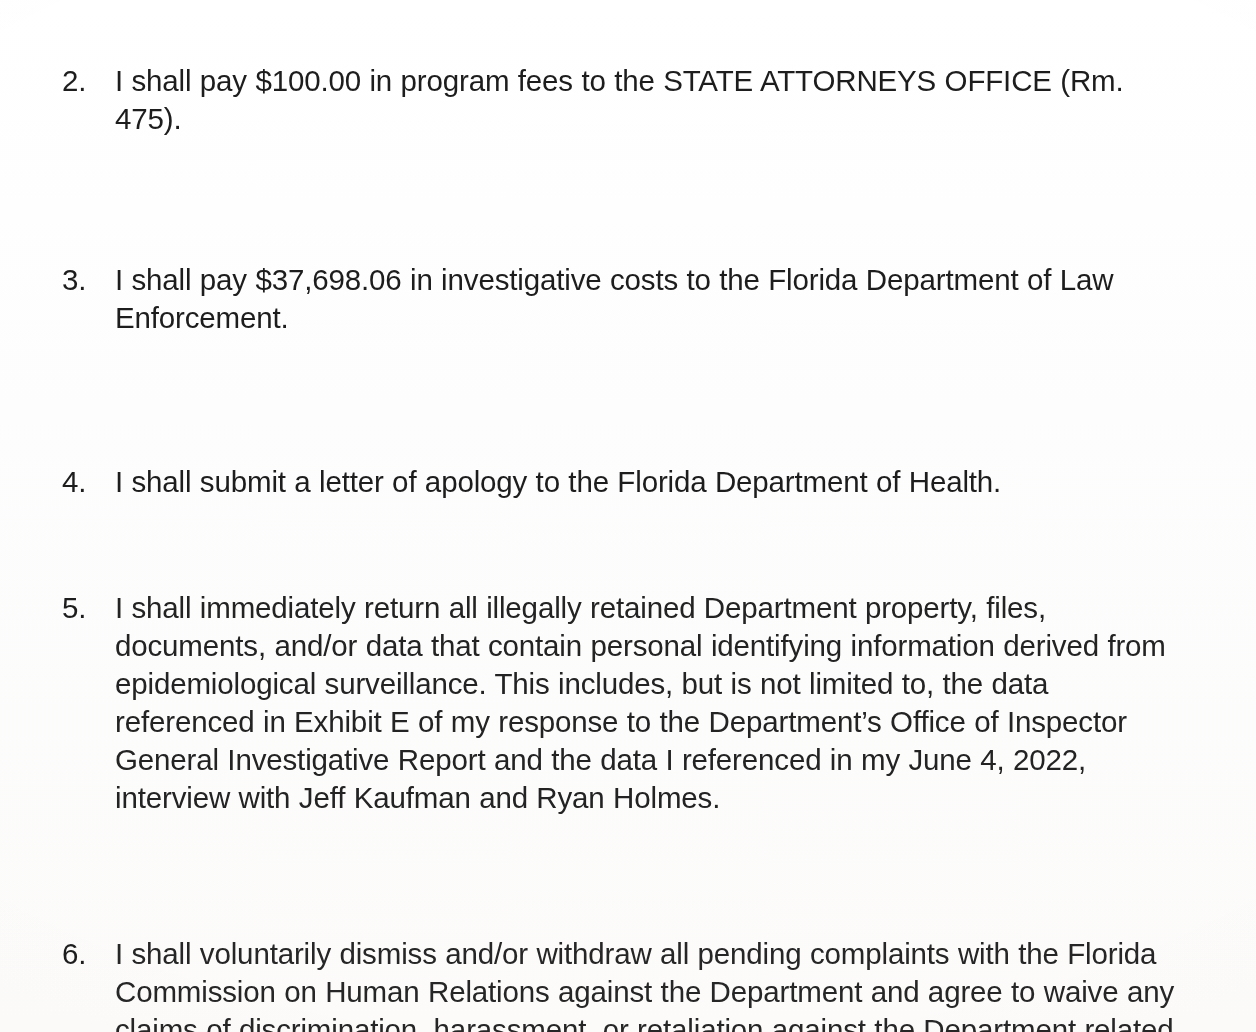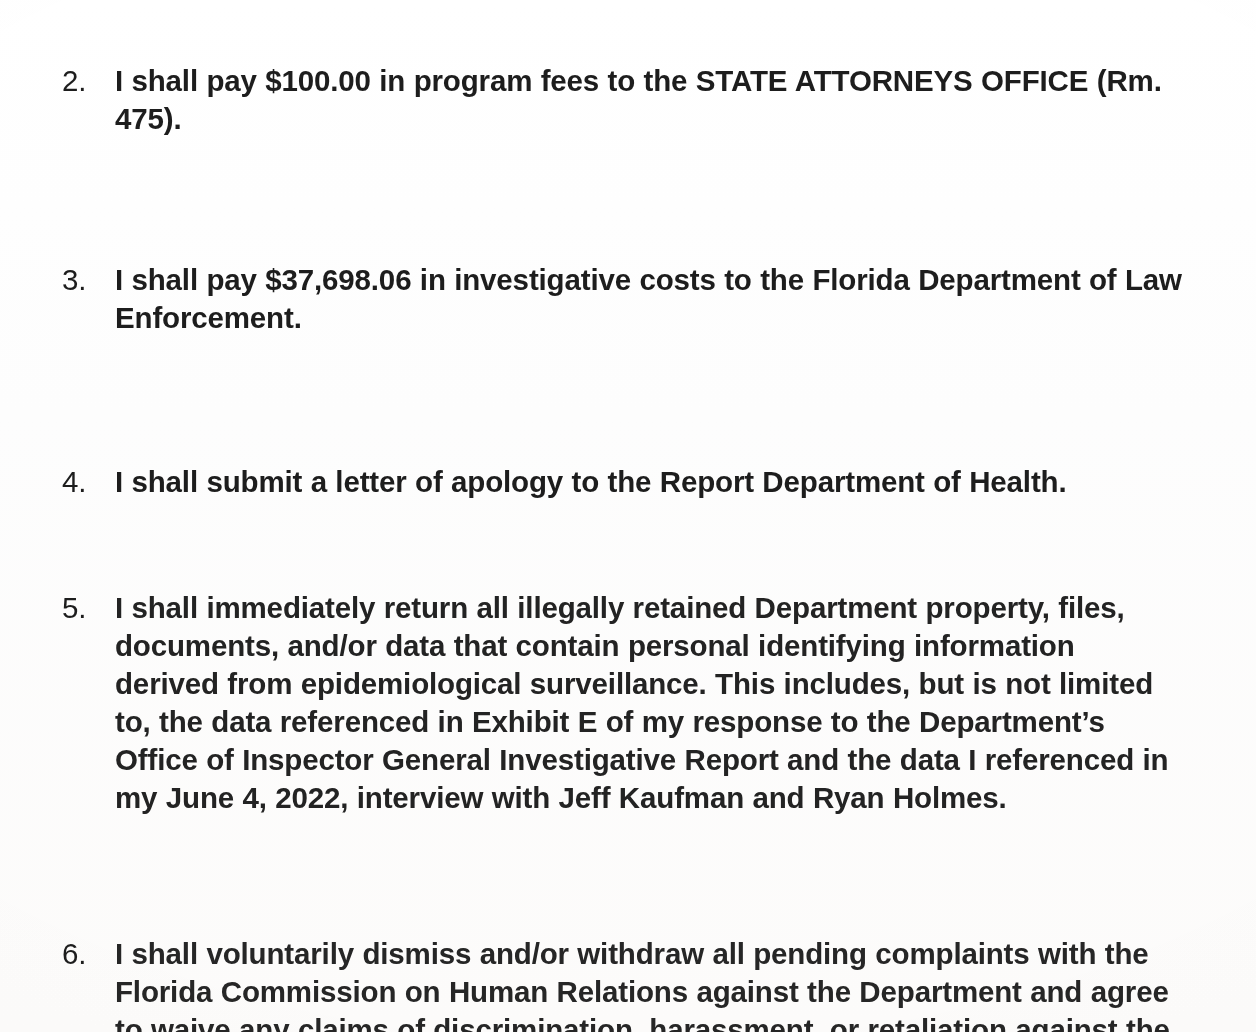--- a/index.html
+++ b/index.html
@@ -53,21 +53,20 @@
     position: absolute;
     left: 0;
     top: 0;
     font-size: 29.5px;
     line-height: 38px;
     color: #1d1d1d;
   }
 
   .clause .text {
     display: block;
-    font-weight: bold;
   }
 
   
   .c2 { margin-top: 0px; }
   .c3 { margin-top: 123px; }
   .c4 { margin-top: 126px; }
   .c5 { margin-top: 88px; }
   .c6 { margin-top: 118px; }
 
   
@@ -92,21 +91,21 @@
       <span class="text">I shall pay $100.00 in program fees to the STATE ATTORNEYS OFFICE (Rm. 475).</span>
     </p>
 
     <p class="clause c3">
       <span class="num">3.</span>
       <span class="text">I shall pay $37,698.06 in investigative costs to the Florida Department of Law Enforcement.</span>
     </p>
 
     <p class="clause c4">
       <span class="num">4.</span>
-      <span class="text">I shall submit a letter of apology to the Report Department of Health.</span>
+      <span class="text">I shall submit a letter of apology to the Florida Department of Health.</span>
     </p>
 
     <p class="clause c5">
       <span class="num">5.</span>
       <span class="text">I shall immediately return all illegally retained Department property, files, documents, and/or data that contain personal identifying information derived from epidemiological surveillance. This includes, but is not limited to, the data referenced in Exhibit E of my response to the Department’s Office of Inspector General Investigative Report and the data I referenced in my June 4, 2022, interview with Jeff Kaufman and Ryan Holmes.</span>
     </p>
 
     <p class="clause c6">
       <span class="num">6.</span>
       <span class="text">I shall voluntarily dismiss and/or withdraw all pending complaints with the Florida Commission on Human Relations against the Department and agree to waive any claims of discrimination, harassment, or retaliation against the Department related to my former employment.</span>

